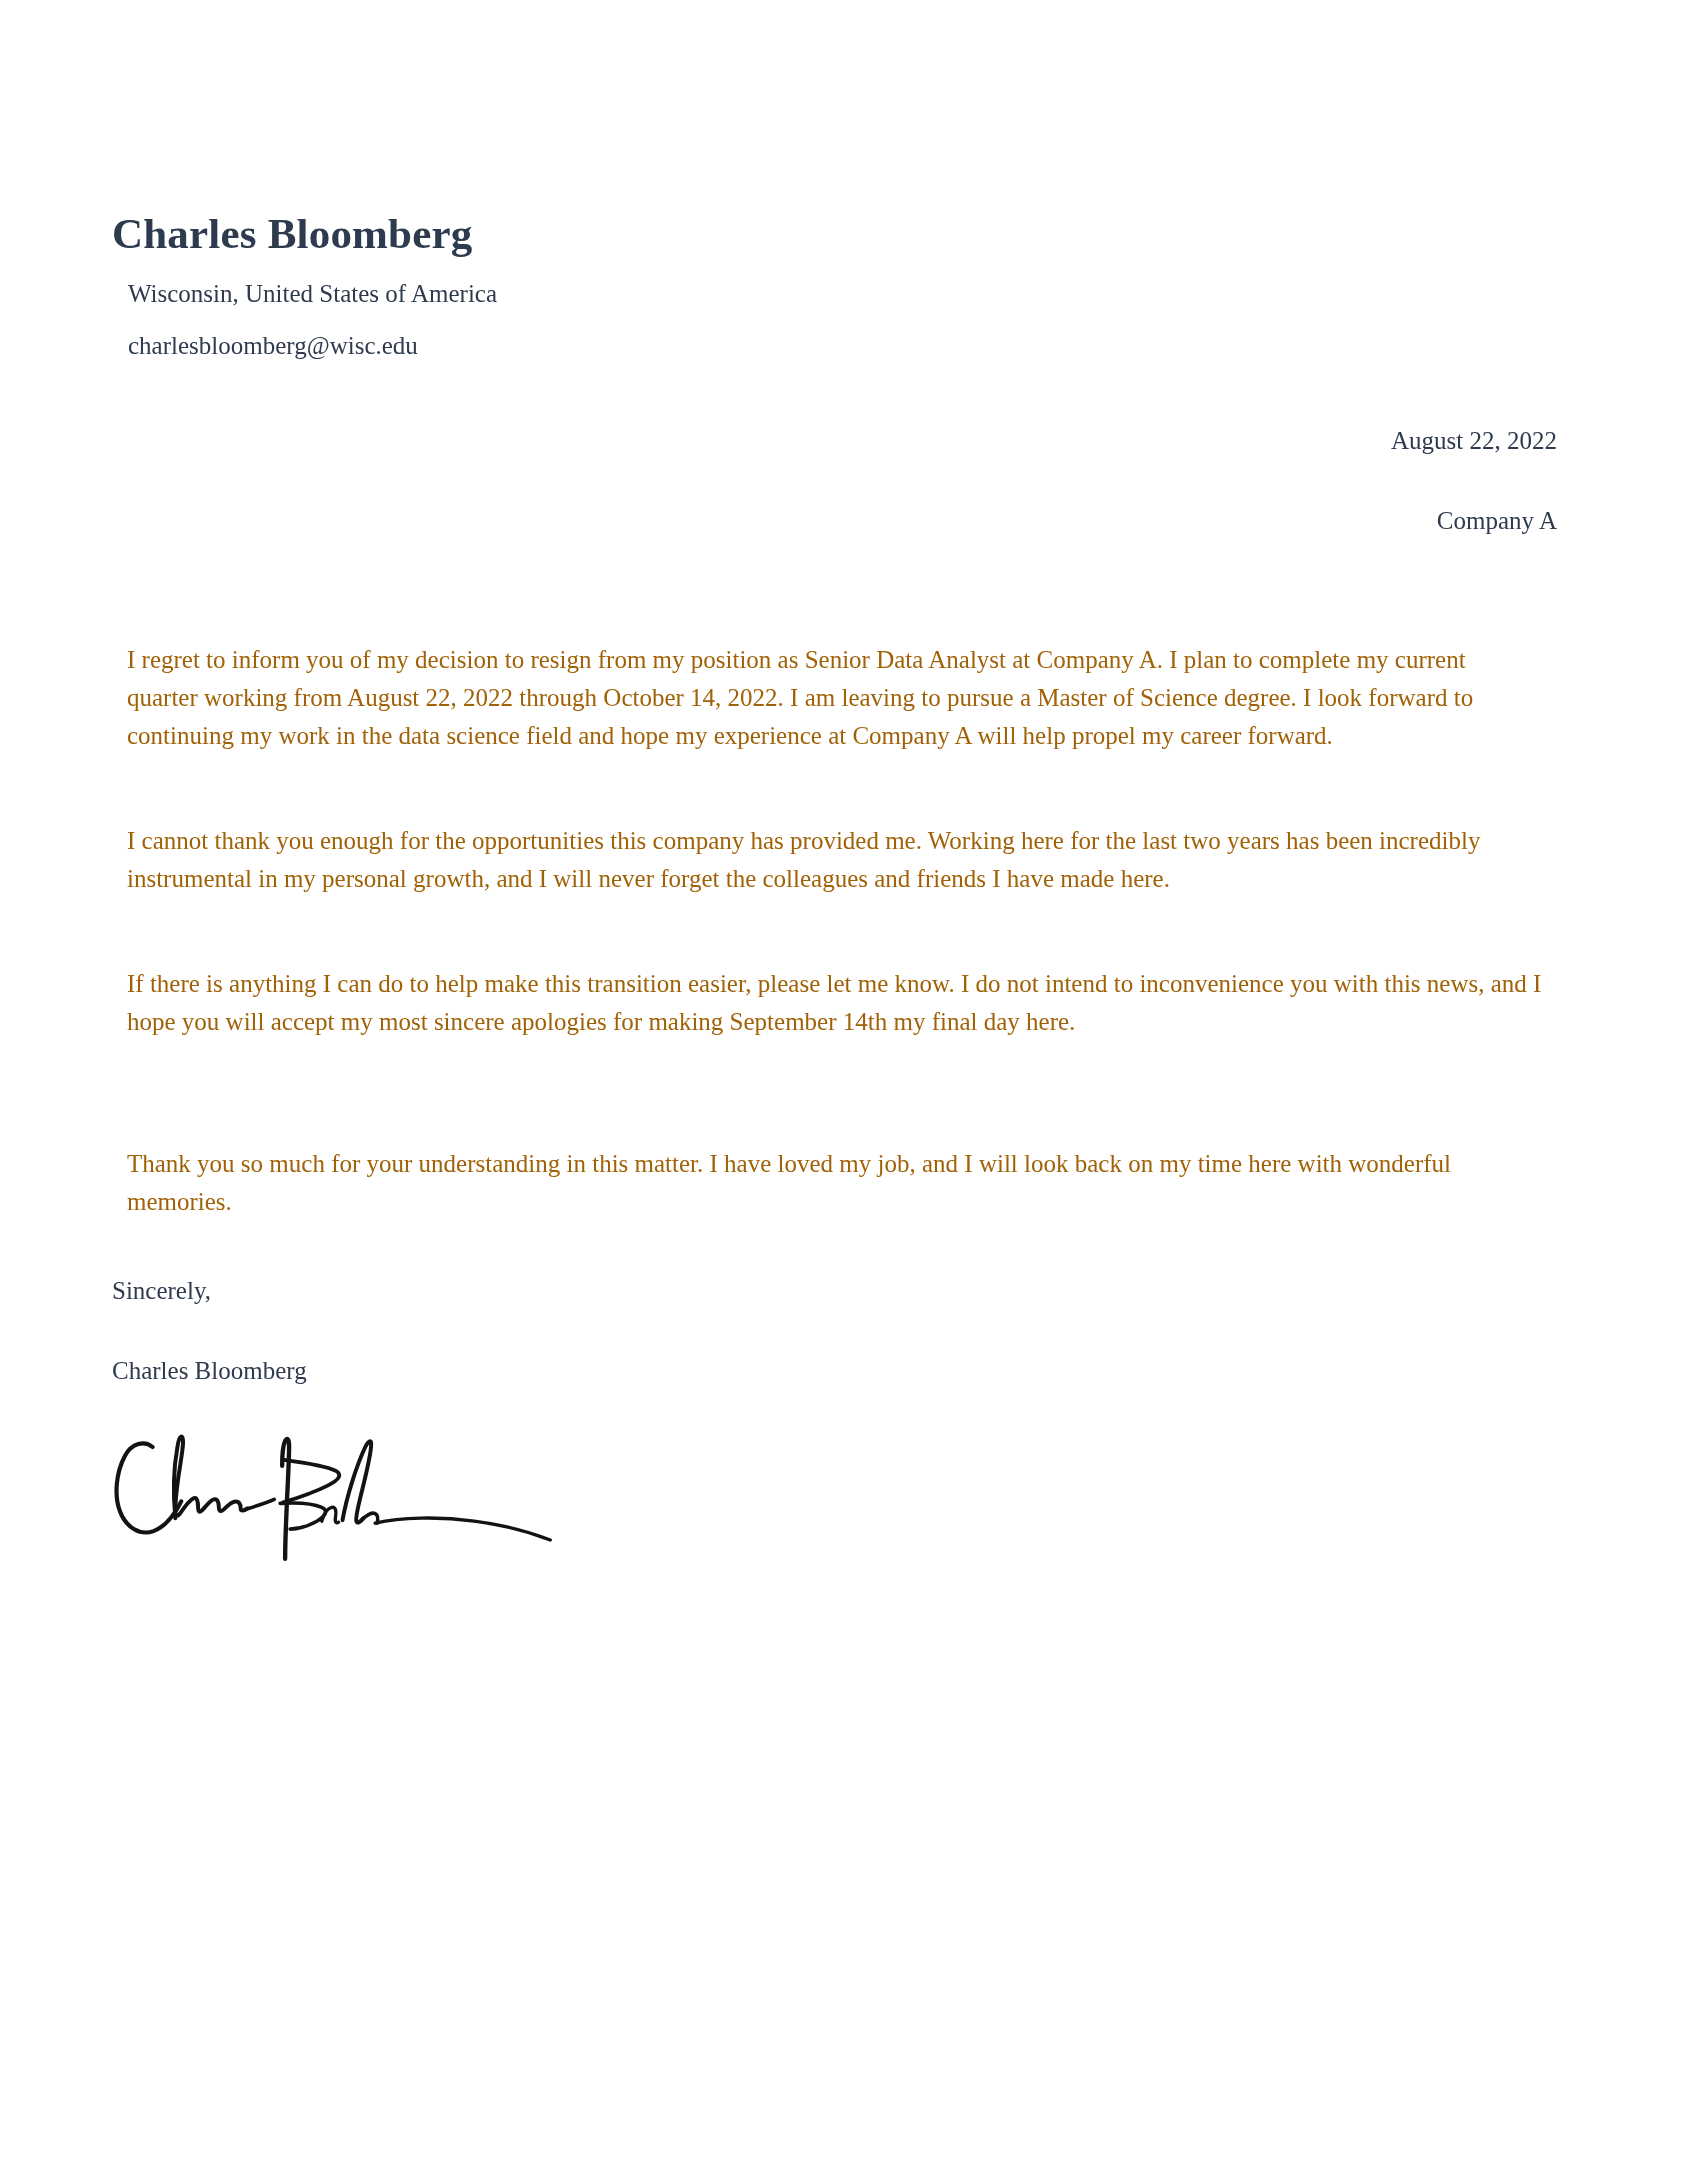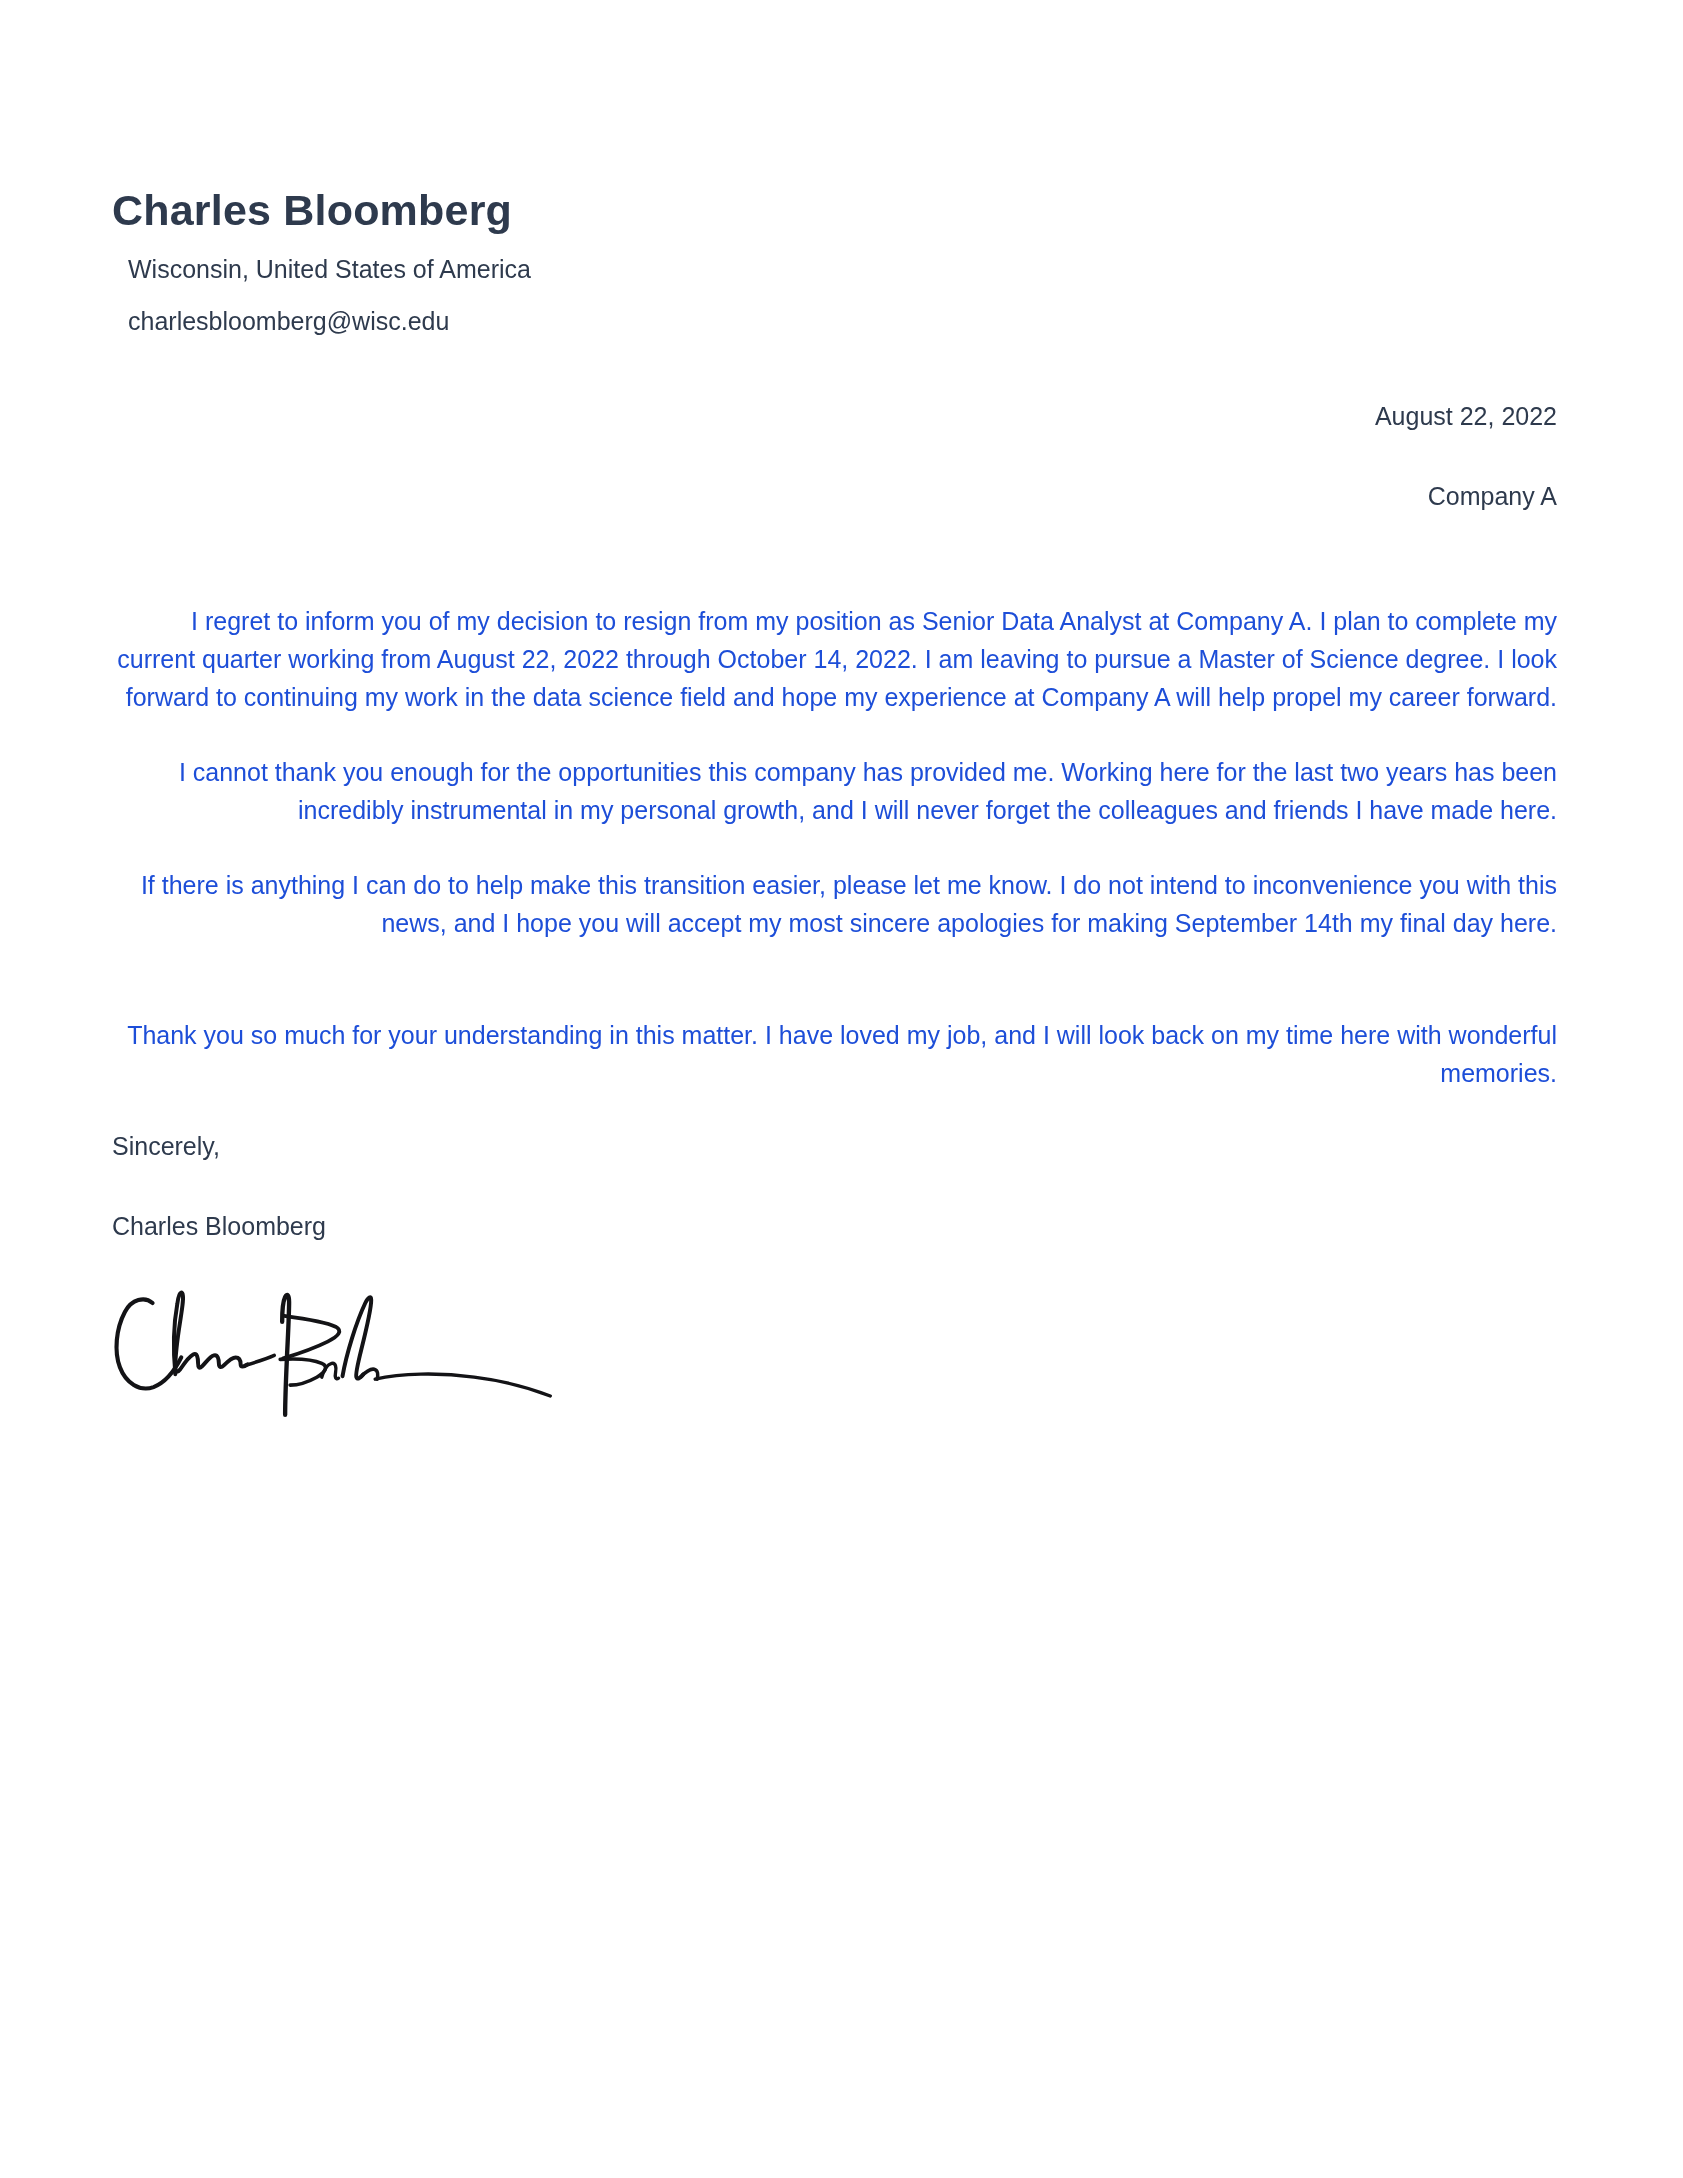--- a/index.html
+++ b/index.html
@@ -11,24 +11,24 @@
     position: relative;
     width: 1683px;
     height: 2178px;
     background: #ffffff;
     box-sizing: border-box;
     overflow: hidden;
   }
   .letter {
     position: absolute;
     left: 112px;
-    top: 184px;
+    top: 208px;
     width: 1445px;
     color: #2e3a4d;
-    font-family: Liberation Sans, sans-serif;
+    font-family: Liberation Serif, serif;
   }
   .sender-name {
     font-size: 43px;
     font-weight: bold;
     line-height: 1.22;
     letter-spacing: 0.2px;
     margin: 0 0 16px 0;
     color: #2e3a4d;
   }
   .sender-line {
@@ -43,23 +43,23 @@
   .meta-line {
     font-size: 25px;
     line-height: 1.42;
     margin: 0;
     color: #2e3a4d;
     text-align: right;
   }
   .para {
     font-size: 25px;
     line-height: 1.52;
-    margin: 0;
-    color: #1d4ed8;
-    text-align: right;
+    margin: 15px;
+    color: #a16207;
+    text-align: left;
   }
   .para-gap {
     height: 37px;
   }
   .closing-line {
     font-size: 25px;
     line-height: 1.42;
     margin: 0;
     color: #2e3a4d;
   }

